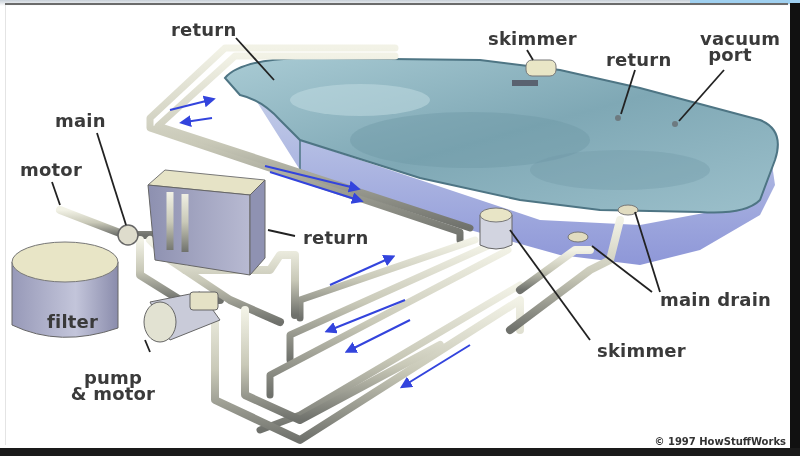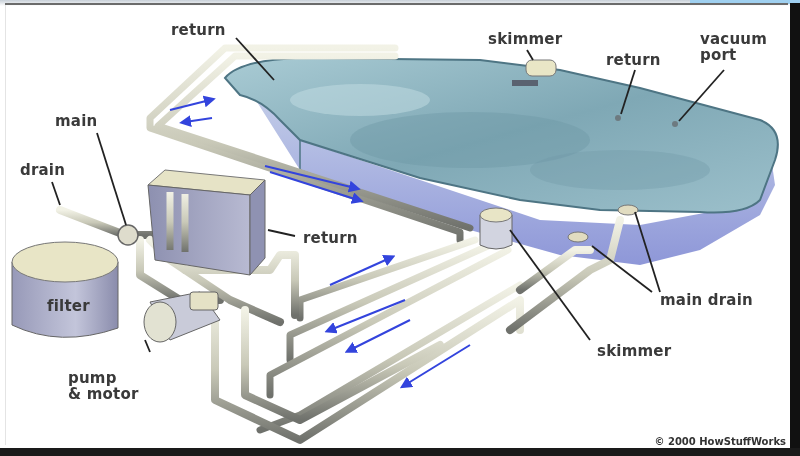--- a/index.html
+++ b/index.html
@@ -4,22 +4,22 @@
   <style>
     html, body { margin: 0; padding: 0; background: #ffffff; }
     body { width: 800px; height: 456px; overflow: hidden; position: relative; font-family: "DejaVu Sans", sans-serif; }
     .frame-top { position: absolute; left: 0; top: 0; width: 800px; height: 6px; background: linear-gradient(#c8d0d8, #ffffff); }
     .frame-top-line { position: absolute; left: 5px; top: 3px; width: 783px; height: 2px; background: #6b6b6b; }
     .frame-top-accent { position: absolute; left: 690px; top: 0; width: 110px; height: 4px; background: #9fd0f0; }
     .frame-right { position: absolute; right: 0; top: 3px; width: 10px; height: 453px; background: #111; }
     .frame-bottom { position: absolute; left: 0; bottom: 0; width: 800px; height: 8px; background: #1a1a1a; }
     .frame-left { position: absolute; left: 5px; top: 5px; width: 1px; height: 440px; background: #e4e4e4; }
     .diagram { position: absolute; left: 0; top: 0; width: 800px; height: 456px; }
-    .label { position: absolute; color: #3a3a3a; font-weight: bold; font-size: 15px; line-height: 16px; white-space: nowrap; letter-spacing: 0.2px; }
-    .label.center { }
+    .label { position: absolute; color: #3a3a3a; font-weight: bold; font-size: 18px; line-height: 16px; white-space: nowrap; letter-spacing: 0.2px; }
+    .label.center { text-align: center; }
     .copyright { position: absolute; right: 14px; bottom: 9px; font-size: 10px; font-weight: bold; color: #333; }
   </style>
 </head>
 <body>
 
 <div class="frame-top"></div>
 <div class="frame-top-accent"></div>
 <div class="frame-top-line"></div>
 <div class="frame-left"></div>
 
@@ -144,26 +144,26 @@
 </svg>
 
 <div class="label" style="left:171px; top:22px;">return</div>
 <div class="label" style="left:488px; top:31px;">skimmer</div>
 <div class="label" style="left:606px; top:52px;">return</div>
 <div class="label center" style="left:700px; top:31px; width:60px;">
   <div>vacuum</div>
   <div>port</div>
 </div>
 <div class="label" style="left:55px; top:113px;">main</div>
-<div class="label" style="left:20px; top:162px;">drain</div>
+<div class="label" style="left:20px; top:162px;">motor</div>
 <div class="label" style="left:303px; top:230px;">return</div>
-<div class="label" style="left:47px; top:298px;text-align:center;">filter</div>
+<div class="label" style="left:47px; top:314px;text-align:center;">filter</div>
 <div class="label center" style="left:68px; top:370px; width:90px;">
   <div>pump</div>
   <div>&amp; motor</div>
 </div>
 <div class="label" style="left:597px; top:343px;">skimmer</div>
 <div class="label" style="left:660px; top:292px;">main drain</div>
 
-<div class="copyright">© 2000 HowStuffWorks</div>
+<div class="copyright">© 1997 HowStuffWorks</div>
 
 <div class="frame-right"></div>
 <div class="frame-bottom"></div>
 
 </body></html>

